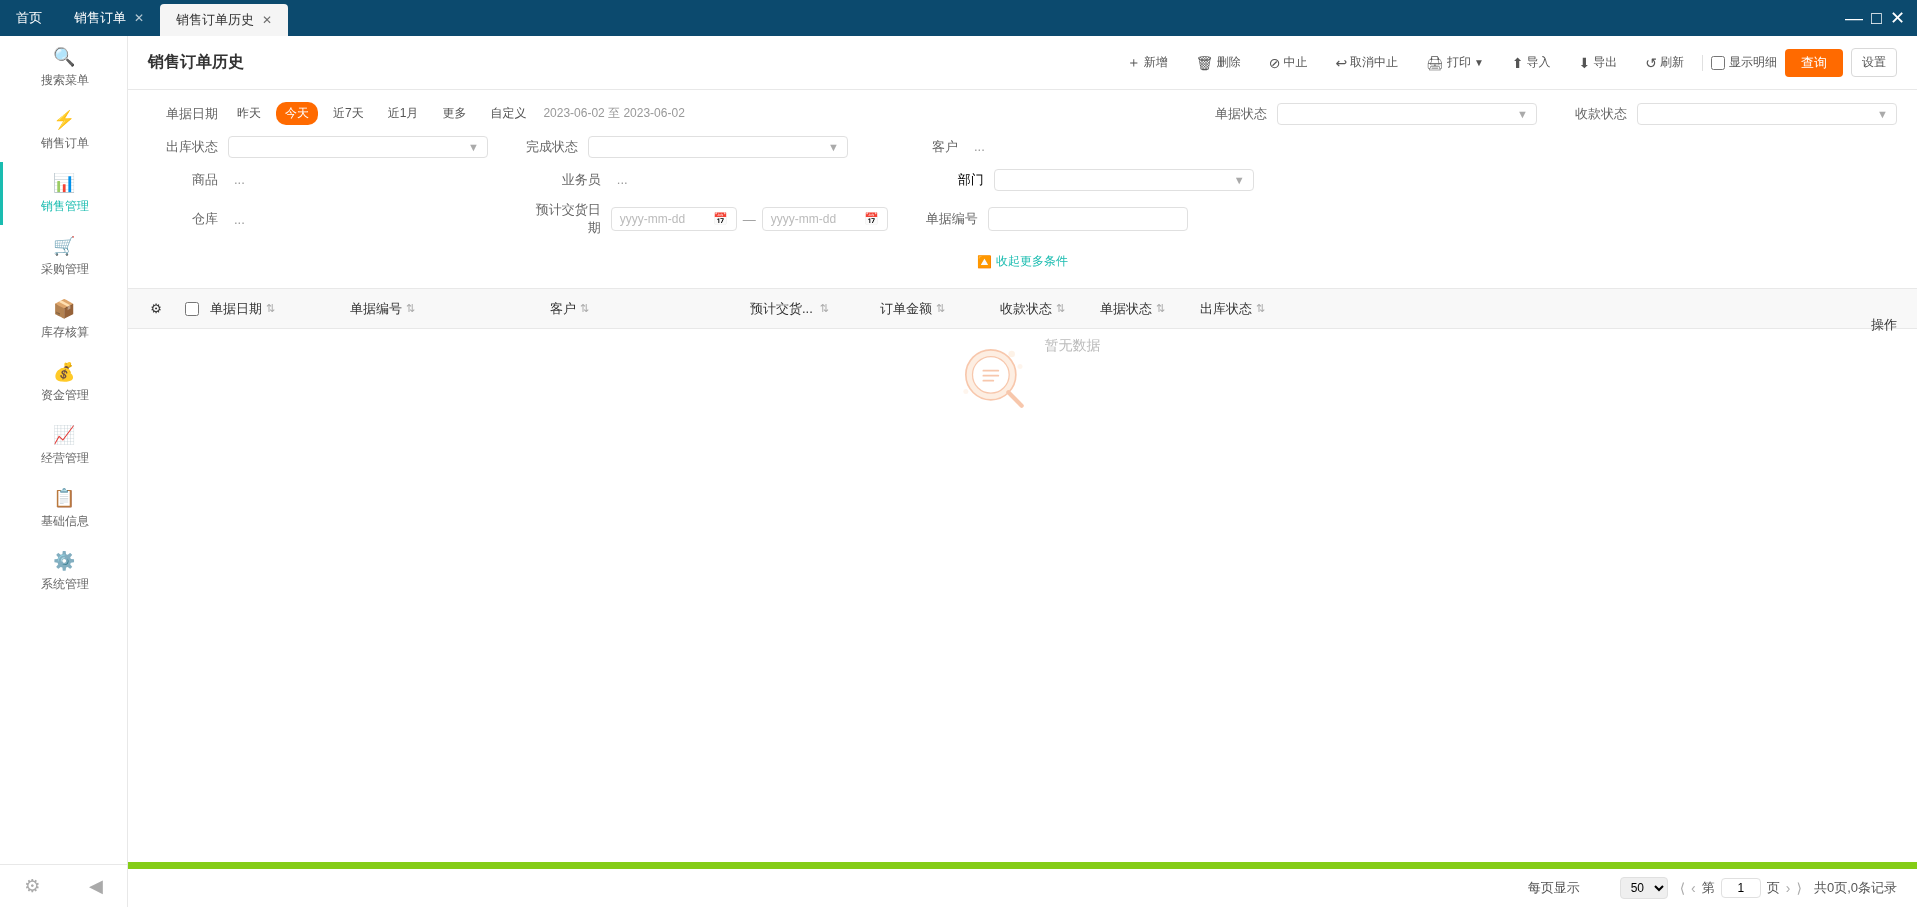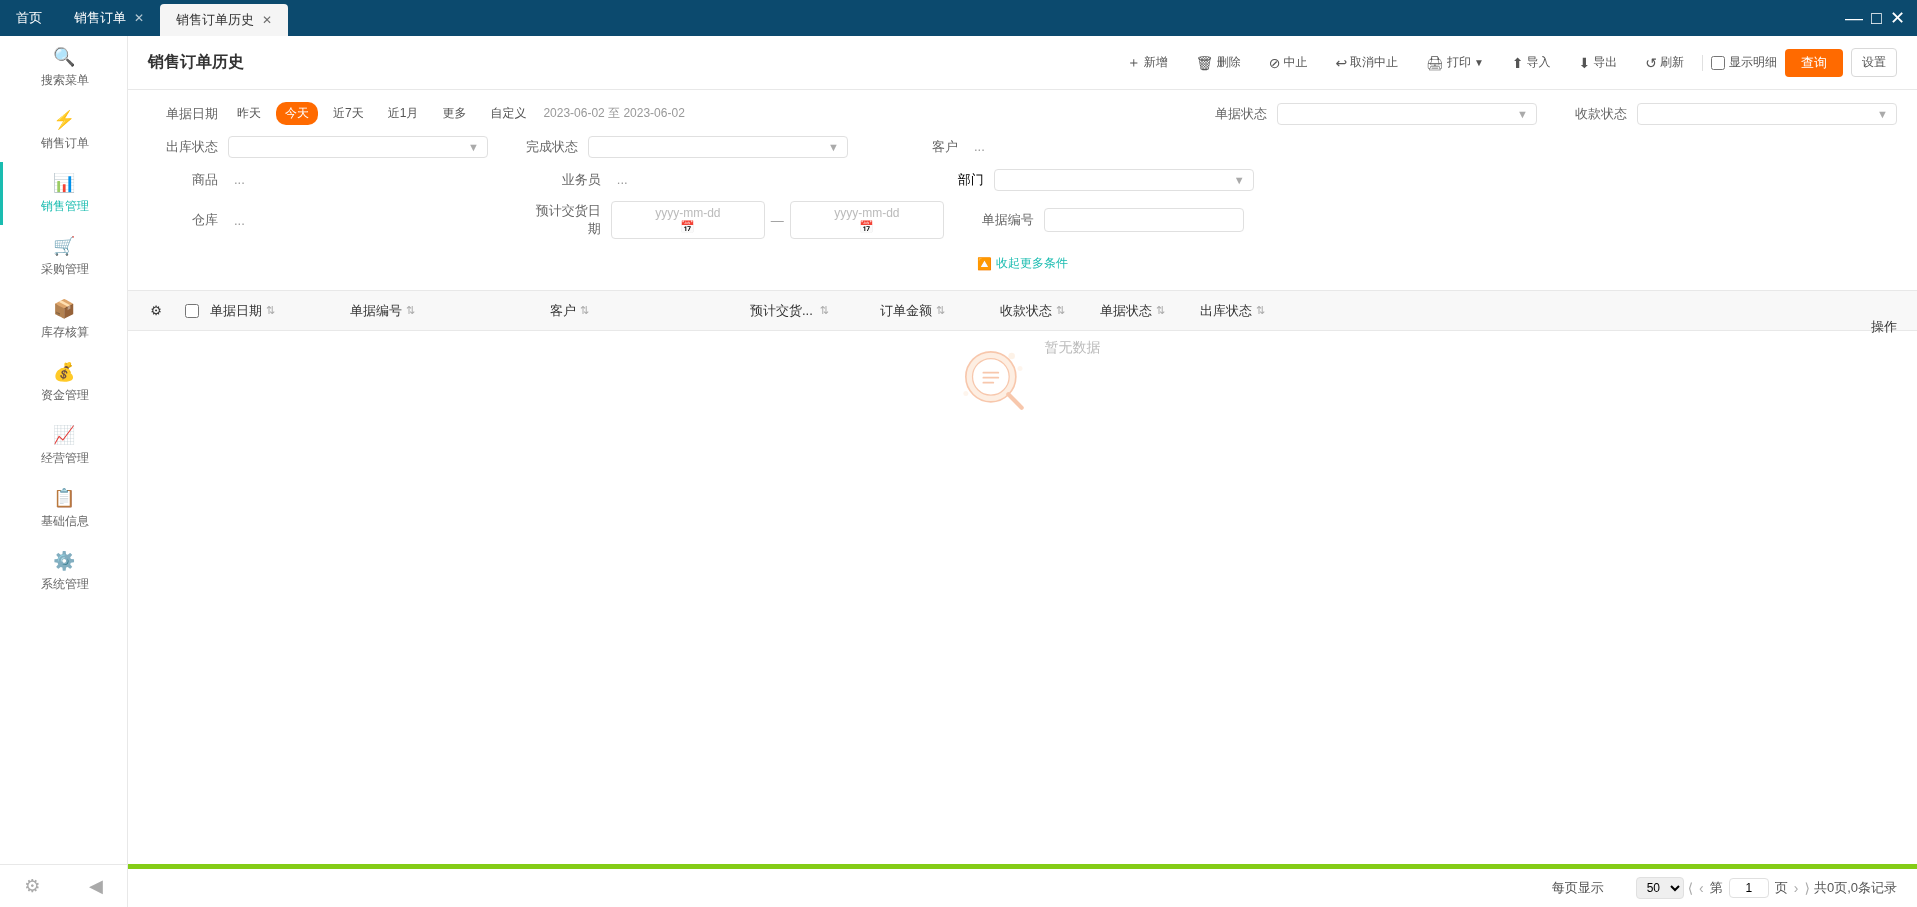--- a/index.html
+++ b/index.html
@@ -45,41 +45,41 @@
     .filter-label { width: 80px; color: #666; font-size: 13px; flex-shrink: 0; text-align: right; padding-right: 10px; }
     .filter-control { flex: 1; display: flex; align-items: center; }
     .filter-date-group { display: flex; align-items: center; gap: 6px; }
     .date-tag { padding: 2px 8px; border-radius: 10px; font-size: 12px; cursor: pointer; border: 1px solid transparent; color: #555; }
     .date-tag.active { background: #ff6a00; color: #fff; border-radius: 10px; }
     .filter-select { border: 1px solid #e0e0e0; border-radius: 4px; padding: 4px 8px; background: #fff; width: 200px; display: flex; align-items: center; justify-content: space-between; cursor: pointer; font-size: 12px; color: #999; }
     .filter-select-wide { width: 260px; }
     .filter-input { border: 1px solid #e0e0e0; border-radius: 4px; padding: 4px 8px; font-size: 12px; color: #333; width: 200px; background: #fff; }
     .filter-dots { color: #999; cursor: pointer; padding: 4px 6px; }
     .collapse-row { display: flex; align-items: center; justify-content: center; padding: 6px 0; cursor: pointer; color: #1abcb0; font-size: 12px; gap: 4px; }
-    .date-input { border: 1px solid #e0e0e0; border-radius: 4px; padding: 4px 8px; font-size: 12px; color: #999; width: 154px; background: #fff; display: flex; align-items: center; justify-content: space-between; flex-direction: column; }
+    .date-input { border: 1px solid #e0e0e0; border-radius: 4px; padding: 4px 8px; font-size: 12px; color: #999; width: 126px; background: #fff; display: flex; align-items: center; justify-content: space-between; }
     .date-separator { color: #999; }
 
     
     .table-section { background: #fff; flex: 1; overflow: auto; margin: 0; display: flex; flex-direction: column; }
     .table-header { display: flex; align-items: center; background: #f8f8f8; border-bottom: 1px solid #e8e8e8; padding: 0 10px; height: 40px; flex-shrink: 0; }
     .col-settings { width: 36px; display: flex; align-items: center; justify-content: center; }
     .col-checkbox { width: 36px; display: flex; align-items: center; justify-content: center; }
     .col-date { width: 140px; display: flex; align-items: center; gap: 4px; font-size: 13px; color: #333; }
     .col-order-no { width: 200px; display: flex; align-items: center; gap: 4px; font-size: 13px; color: #333; }
     .col-customer { width: 200px; display: flex; align-items: center; gap: 4px; font-size: 13px; color: #333; }
     .col-delivery { width: 130px; display: flex; align-items: center; gap: 7px; font-size: 13px; color: #333; }
     .col-amount { width: 120px; display: flex; align-items: center; gap: 4px; font-size: 13px; color: #333; }
     .col-payment { width: 100px; display: flex; align-items: center; gap: 4px; font-size: 13px; color: #333; }
     .col-order-status { width: 100px; display: flex; align-items: center; gap: 4px; font-size: 13px; color: #333; }
     .col-stock { width: 100px; display: flex; align-items: center; gap: 4px; font-size: 13px; color: #333; }
     .col-action { flex: 1; display: flex; align-items: center; justify-content: flex-end; font-size: 13px; color: #333; padding-right: 10px; margin-top: 33px; }
     .sort-icon { color: #aaa; font-size: 11px; }
 
     
-    .table-footer { display: flex; align-items: center; justify-content: flex-end; padding: 8px 20px; background: #fff; border-top: 5px solid #84cc16; gap: 4px; flex-shrink: 0; font-size: 13px; color: #555; }
+    .table-footer { display: flex; align-items: center; justify-content: flex-end; padding: 8px 20px; background: #fff; border-top: 7px solid #84cc16; gap: 12px; flex-shrink: 0; font-size: 13px; color: #555; }
     .page-size-select { border: 1px solid #e0e0e0; border-radius: 4px; padding: 2px 6px; font-size: 12px; margin-left: 28px; }
     .page-nav { display: flex; align-items: center; gap: 6px; }
     .page-nav span { cursor: pointer; color: #aaa; font-size: 14px; }
     .page-input { width: 40px; border: 1px solid #e0e0e0; border-radius: 4px; text-align: center; padding: 2px 4px; font-size: 12px; }
 
     
     .empty-visual { display: flex; flex-direction: row; justify-content: center; flex: 1; }
     .empty-visual svg { width: 100px; height: 100px; opacity: 0.7; }
 
     .checkbox-input { width: 14px; height: 14px; cursor: pointer; }

